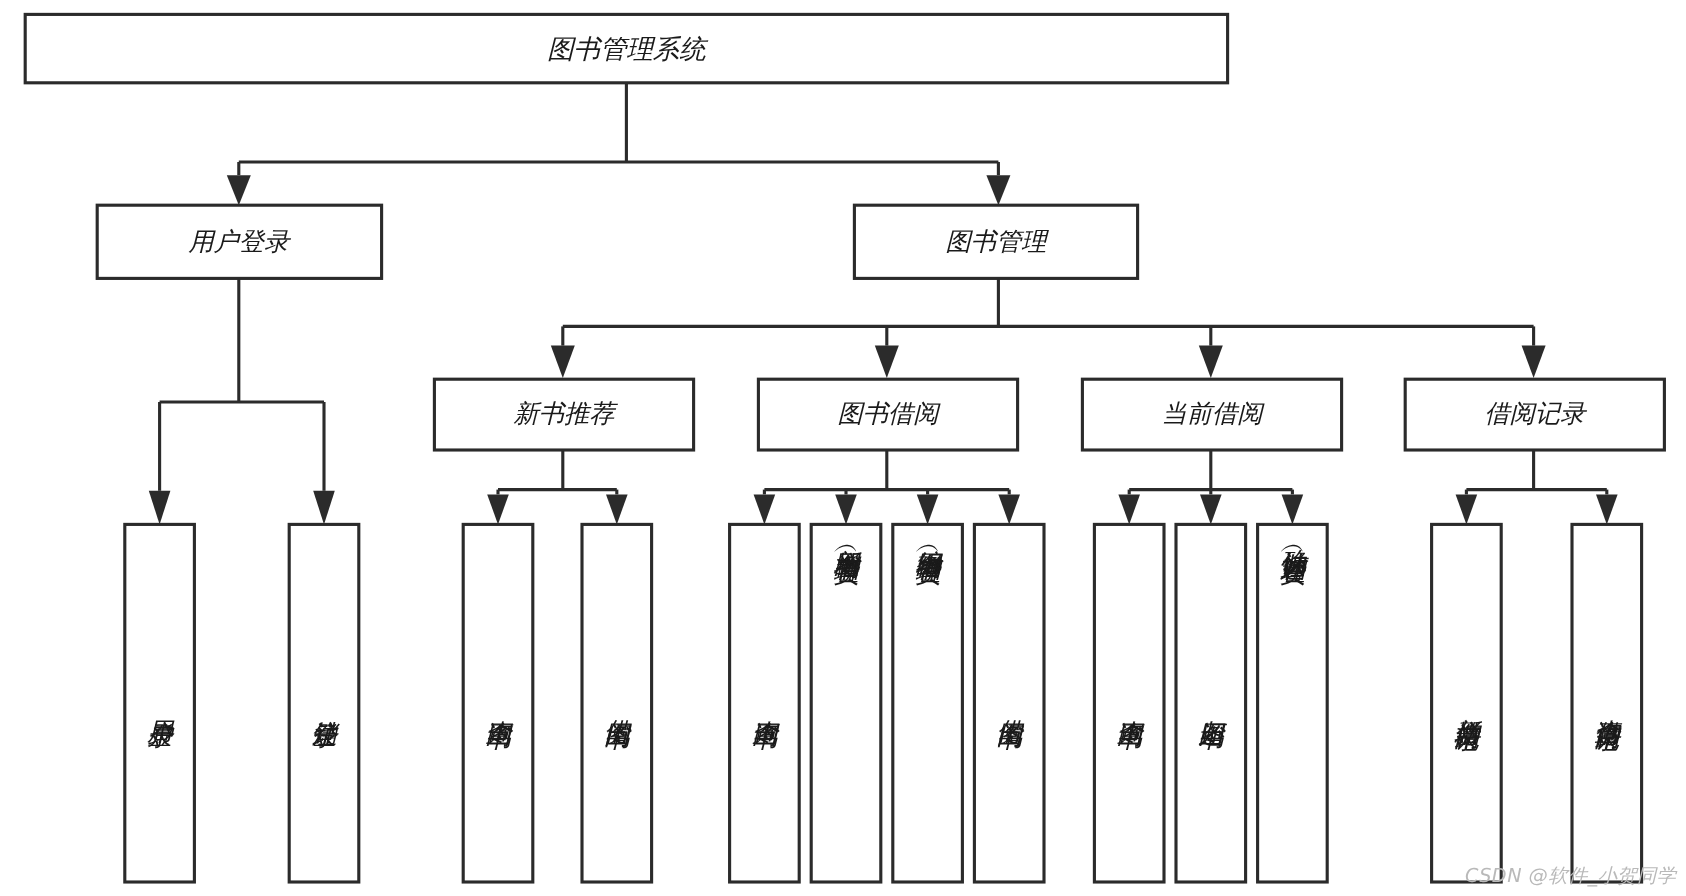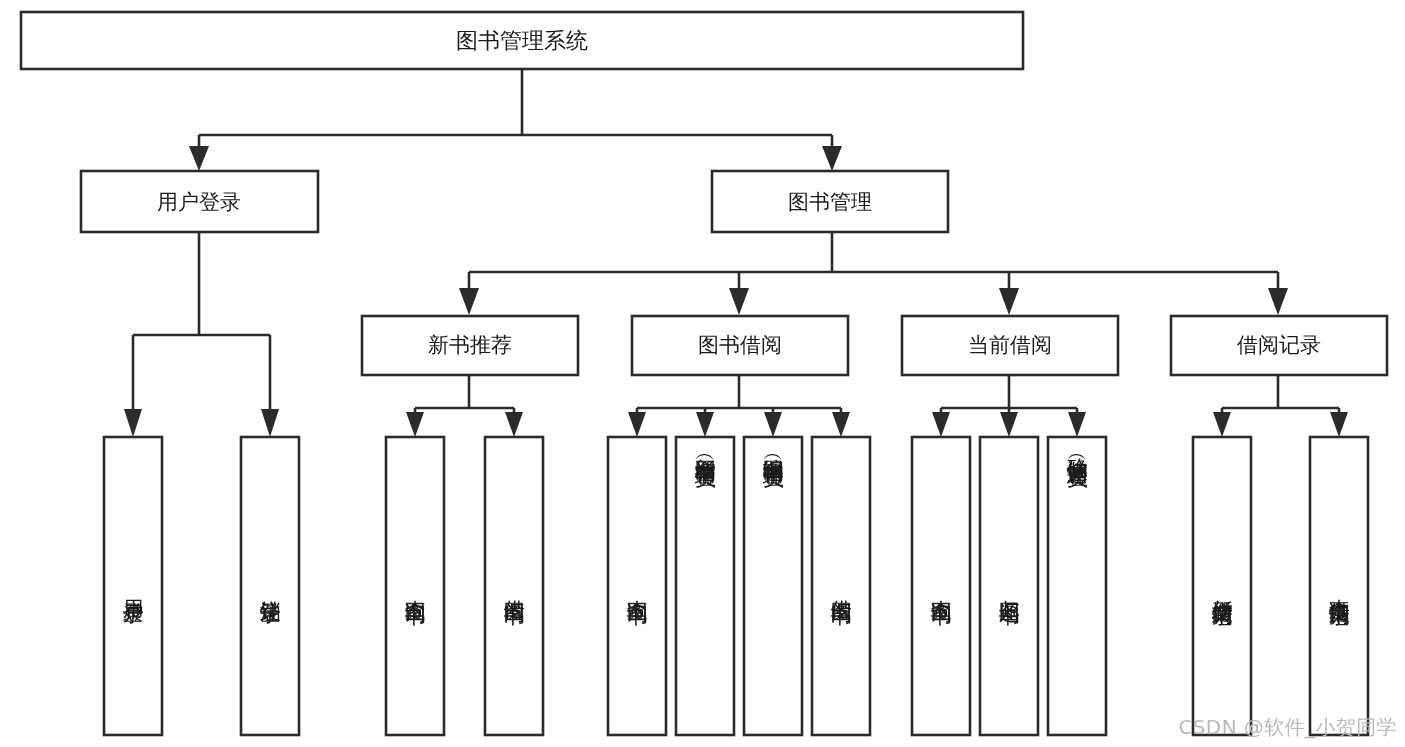--- a/index.html
+++ b/index.html
@@ -11,20 +11,21 @@
     width: 1405px;
     height: 747px;
     font-family: "DejaVu Sans", "Liberation Sans", sans-serif;
     overflow: hidden;
   }
   #diagram-root {
     position: relative;
     width: 1405px;
     height: 747px;
     background: #ffffff;
+    font-style: italic;
   }
   svg#flow {
     position: absolute;
     left: 0;
     top: 0;
     width: 1405px;
     height: 747px;
     display: block;
   }
   .node-rect {
@@ -68,21 +69,21 @@
     color: #1a1a1a;
     letter-spacing: 1.5px;
     white-space: nowrap;
     text-align: center;
   }
   #watermark {
     position: absolute;
     right: 8px;
     bottom: 6px;
     font-family: "DejaVu Sans", "Liberation Sans", sans-serif;
-    font-size: 20px;
+    font-size: 16px;
     color: #b9b9b9;
     letter-spacing: 0.4px;
     user-select: none;
   }
 </style>
 </head>
 <body>
 
 <div id="diagram-root">
 

